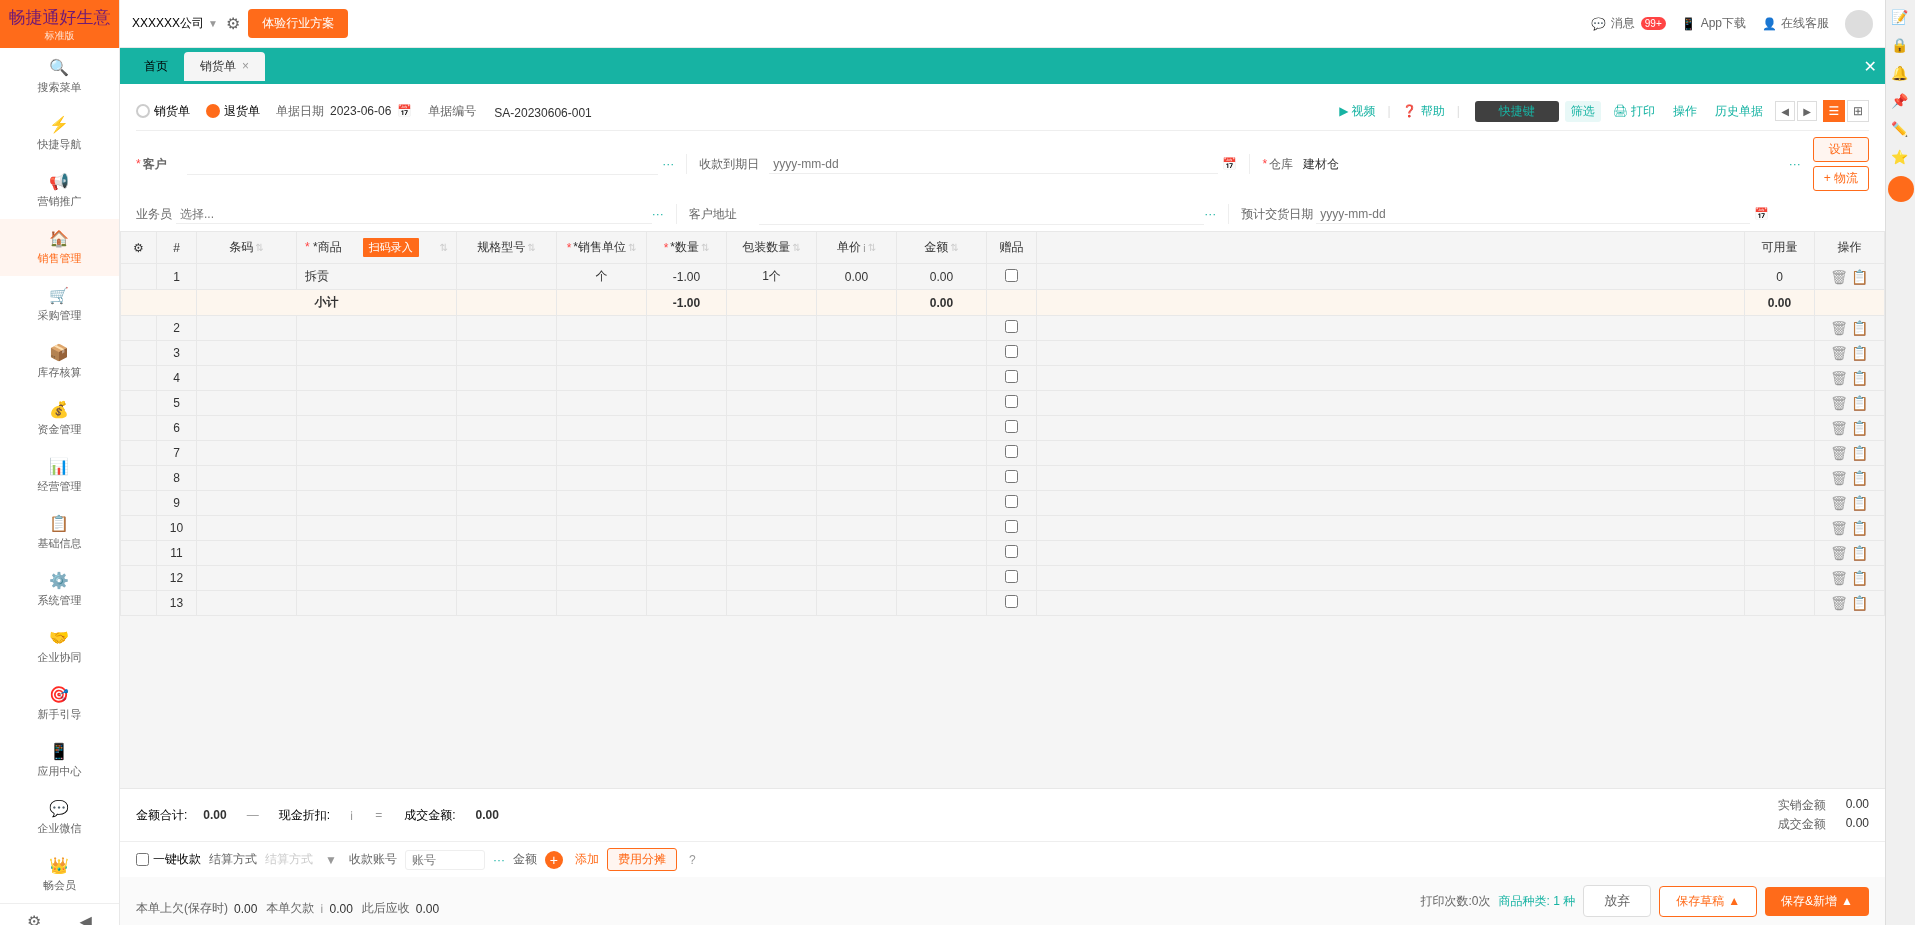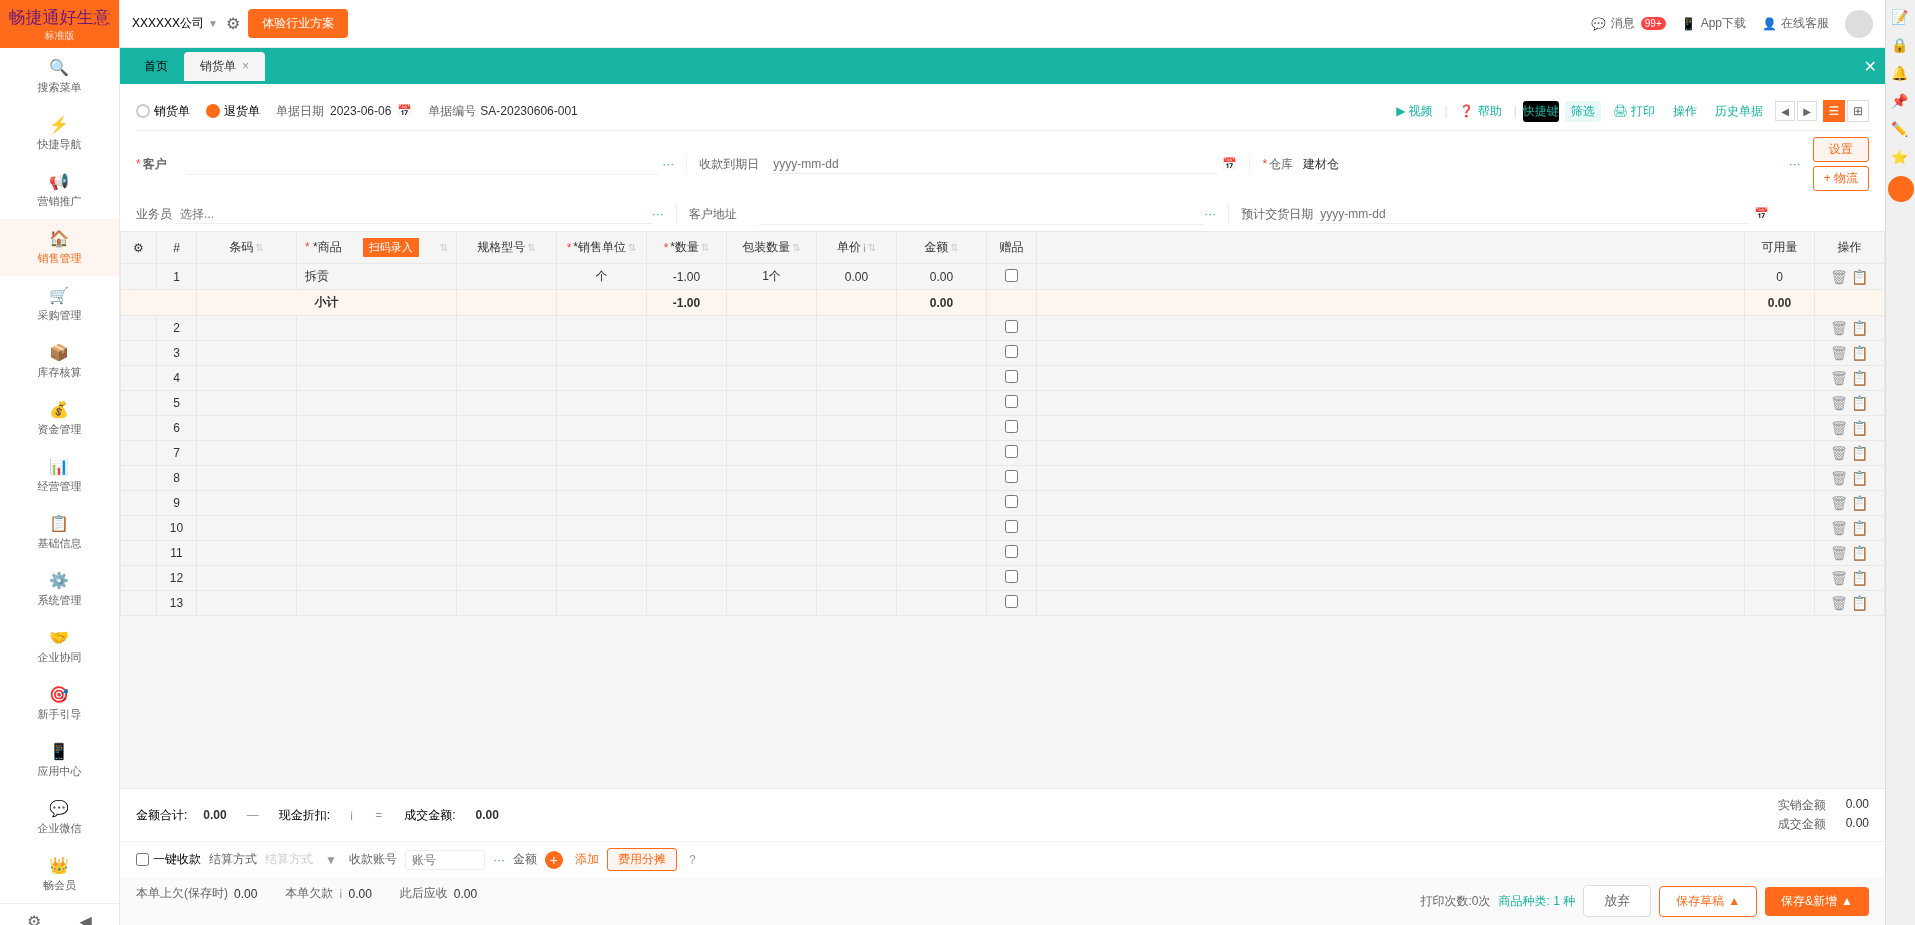--- a/index.html
+++ b/index.html
@@ -51,21 +51,21 @@
     .subtotal-row td { background: #fdf6ee; font-weight: bold; }
     .sort-icon { color: #ccc; font-size: 10px; }
 
     
     .footer-area { background: #fff; border-top: 1px solid #e8e8e8; }
     .footer-sum { padding: 8px 16px; display: flex; align-items: center; gap: 16px; border-bottom: 1px solid #eee; }
     .footer-pay { padding: 6px 16px; display: flex; align-items: center; gap: 8px; }
     .checkbox-pay { display: flex; align-items: center; gap: 4px; cursor: pointer; }
     .add-btn { background: #ff6b1a; color: #fff; border: none; width: 18px; height: 18px; border-radius: 50%; cursor: pointer; font-size: 14px; display: inline-flex; align-items: center; justify-content: center; }
     .fee-btn { border: 1px solid #ff6b1a; color: #ff6b1a; background: #fff5f0; padding: 2px 10px; border-radius: 3px; cursor: pointer; font-size: 12px; }
-    .footer-bottom { padding: 8px 16px; display: flex; align-items: flex-start; gap: 28px; background: #fafafa; }
+    .footer-bottom { padding: 8px 16px; display: flex; align-items: flex-end; gap: 9px; background: #fafafa; }
     .footer-stat { display: flex; align-items: center; gap: 6px; color: #666; }
     .footer-stat-val { color: #333; }
     .footer-actions { margin-left: auto; display: flex; align-items: center; gap: 8px; }
     .discard-btn { border: 1px solid #ddd; background: #fff; padding: 6px 20px; border-radius: 4px; cursor: pointer; color: #666; font-size: 13px; }
     .draft-btn { border: 1px solid #ff6b1a; background: #fff; padding: 6px 16px; border-radius: 4px; cursor: pointer; color: #ff6b1a; font-size: 13px; display: flex; align-items: center; gap: 4px; }
     .save-btn { background: #ff6b1a; color: #fff; border: none; padding: 6px 16px; border-radius: 4px; cursor: pointer; font-size: 13px; display: flex; align-items: center; gap: 4px; }
 
     
     .right-tools { width: 30px; background: #f0f0f0; display: flex; flex-direction: column; align-items: center; padding: 4px 0; gap: 2px; border-left: 1px solid #ddd; }
     .tool-btn { width: 26px; height: 26px; display: flex; align-items: center; justify-content: center; cursor: pointer; color: #666; border-radius: 3px; font-size: 14px; }
@@ -224,37 +224,37 @@
               <span>退货单</span>
             </label>
           </div>
 
           <div style="display:flex;align-items:center;gap:6px;">
             <span style="color:#666;">单据日期</span>
             <span style="color:#333;">2023-06-06</span>
             <span style="color:#17b3a3;cursor:pointer;">📅</span>
           </div>
 
-          <div style="display:flex;align-items:center;gap:4px;">
+          <div style="display:flex;align-items:flex-end;gap:18px;">
             <span style="color:#666;">单据编号</span>
             <span style="color:#333;">SA-20230606-001</span>
           </div>
 
           <div class="header-right-buttons" style="margin-left:auto;">
             <span class="hdr-btn">
               <span>▶</span>
               <span>视频</span>
             </span>
             <span style="color:#ddd;">|</span>
             <span class="hdr-btn">
               <span>❓</span>
               <span>帮助</span>
             </span>
             <span style="color:#ddd;">|</span>
-            <span class="hdr-btn" style="color:#17b3a3;background:#000000;padding:2px 0;border-radius:3px;">
+            <span class="hdr-btn" style="color:#17b3a3;background:#404040;padding:2px 24px;border-radius:3px;margin-left:9px;">
               <span>快捷键</span>
             </span>
             <span class="hdr-btn" style="color:#17b3a3;background:#e8f8f7;padding:2px 6px;border-radius:3px;">
               <span>筛选</span>
             </span>
             <span class="hdr-btn">
               <span>🖨</span>
               <span>打印</span>
             </span>
             <span class="hdr-btn">

